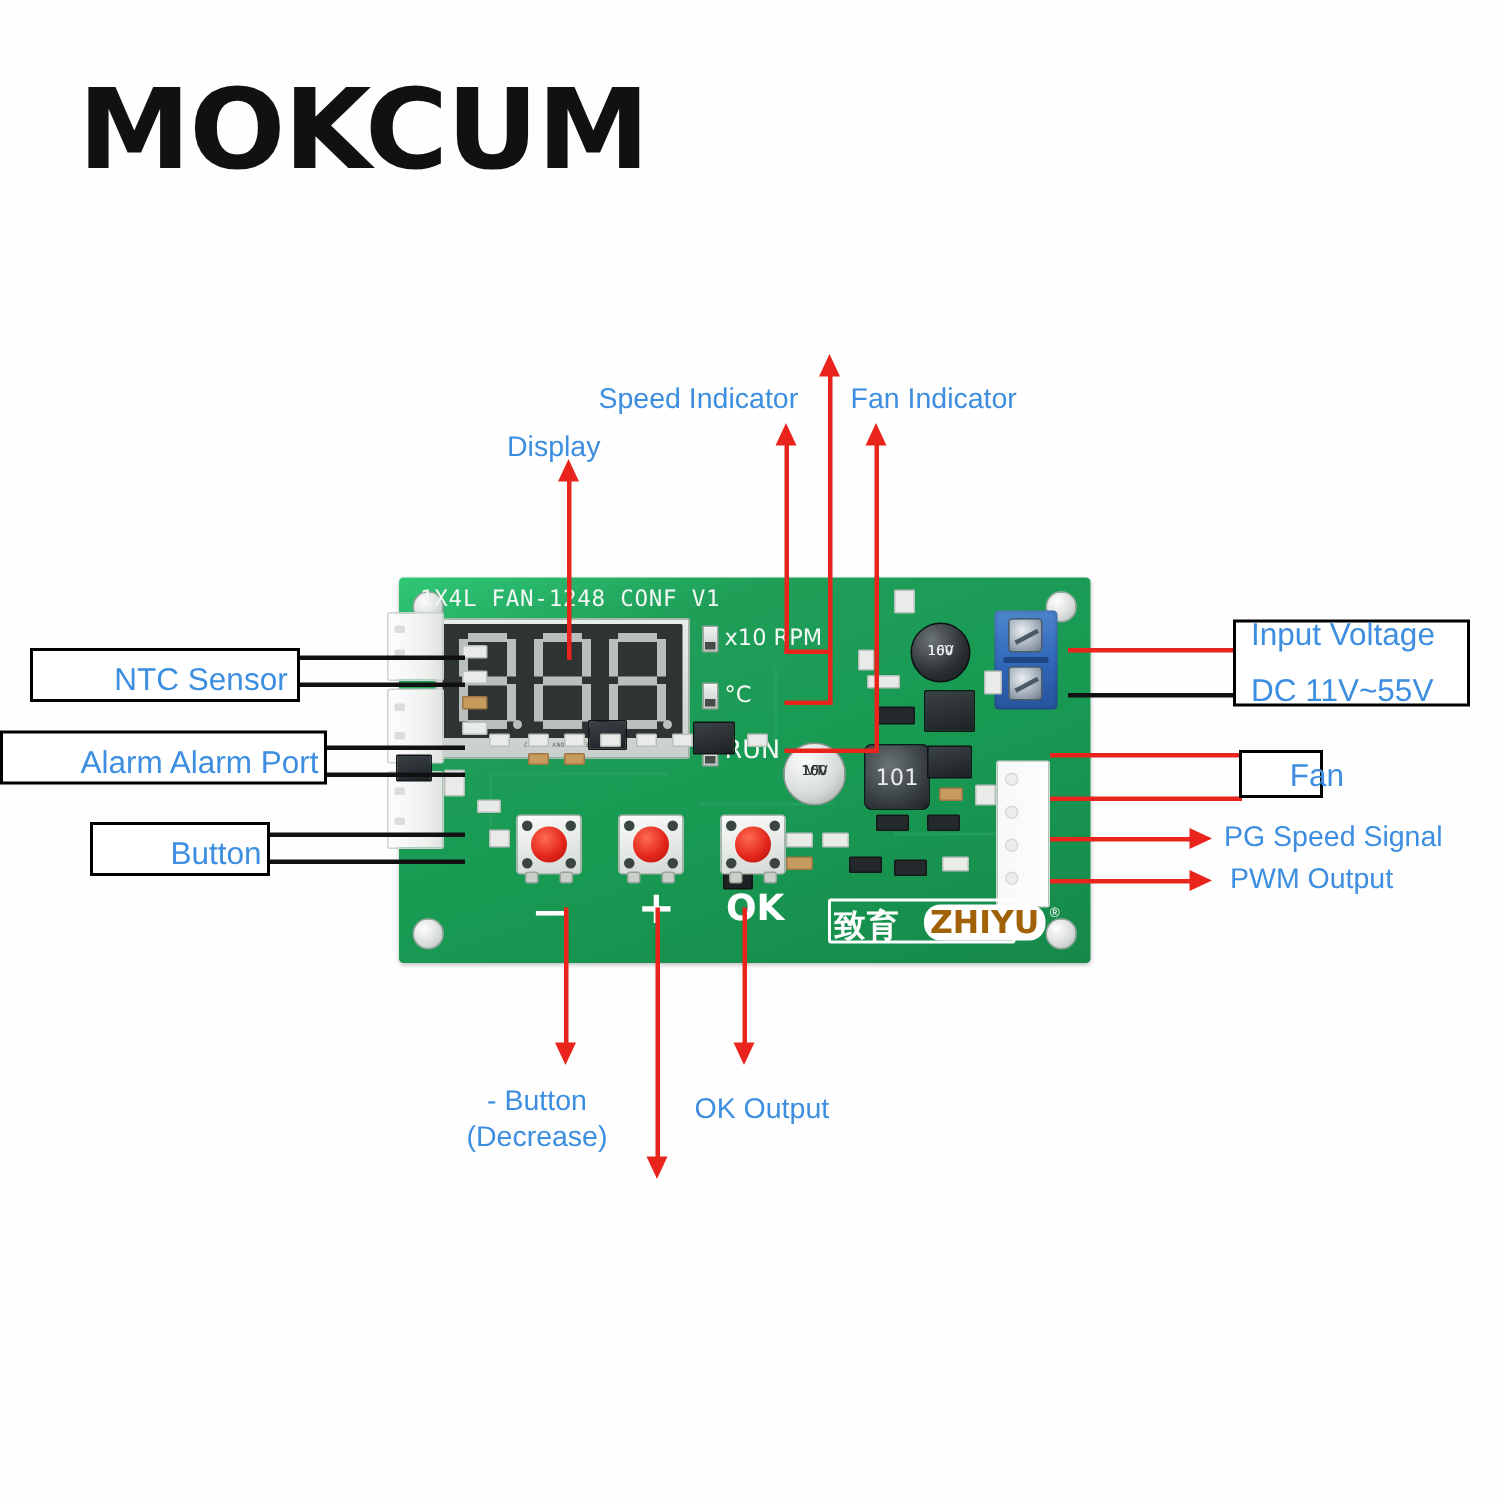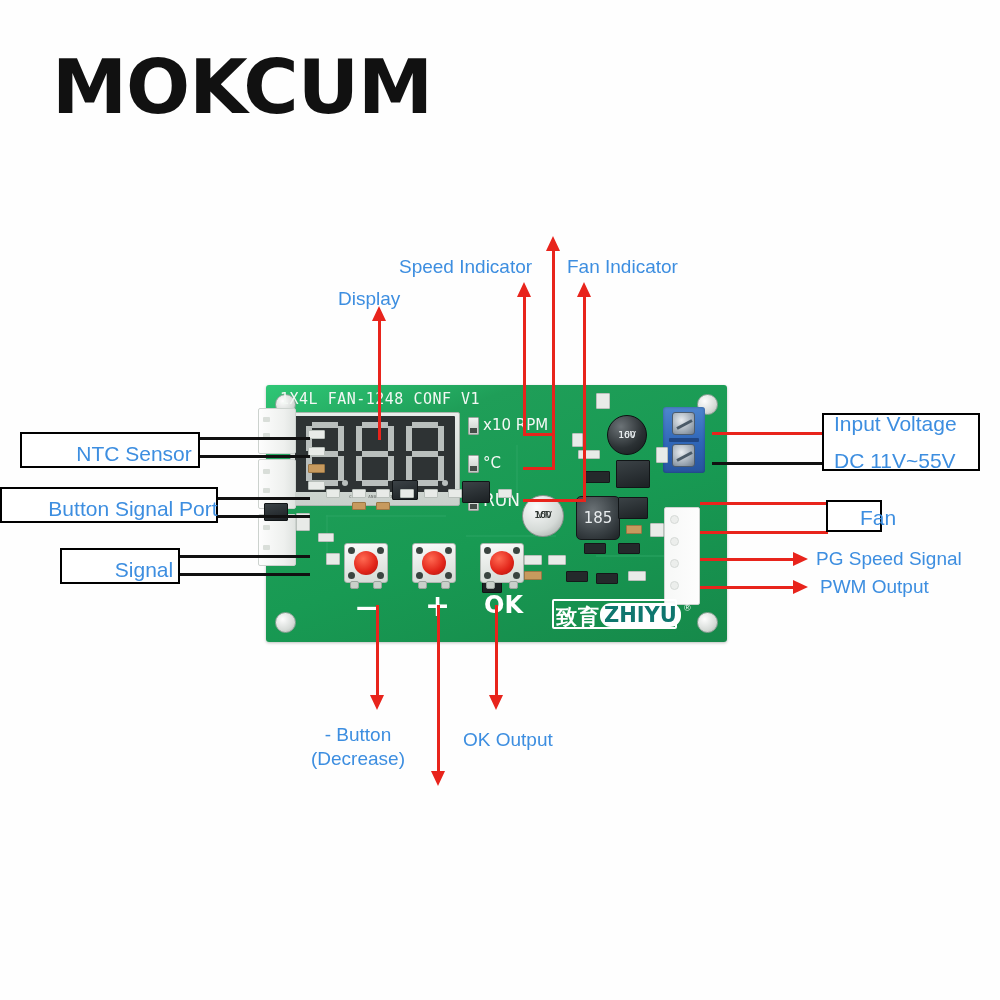--- a/index.html
+++ b/index.html
@@ -181,22 +181,22 @@
   
   .smd{position:absolute;background:#e8ebe8;border:1px solid #b9c0bb;box-sizing:border-box;border-radius:1px;}
   .smd.tan{background:#c79a5e;border-color:#9c7745;}
   .smd.dark{background:#24292b;border-color:#141819;}
   .smd.blk{background:#1d2224;border-color:#0f1314;}
 
   
   #zhiyu{position:absolute;left:290px;top:218px;display:flex;align-items:flex-start;}
   #zhiyu .cn{color:#fff;font-family:"DejaVu Sans",sans-serif;font-size:21px;font-weight:bold;letter-spacing:1px;}
   #zhiyu .en{
-    color:#0f766e;background:#fff;font-family:"DejaVu Sans",sans-serif;
-    font-size:21px;font-weight:bold;letter-spacing:0;padding:0 4px;margin-left:0;
+    color:#a16207;background:#fff;font-family:"DejaVu Sans",sans-serif;
+    font-size:21px;font-weight:bold;letter-spacing:0;padding:0 4px;margin-left:16px;
     border-radius:11px;
   }
   #zhiyu .reg{color:#fff;font-size:9px;margin-left:3px;align-self:flex-start;}
   #zhiyuBox{position:absolute;left:286px;top:214px;width:125px;height:30px;border:2px solid #fff;border-radius:2px;box-sizing:border-box;}
 
   
   .trace{position:absolute;background:#2aa463;opacity:.55;}
 </style>
 </head>
 <body>
@@ -292,21 +292,21 @@
     </div>
 
     <div class="ecap" style="left:341px;top:30px;width:40px;height:40px;">
       <span><span>100</span><br><span>16V</span></span>
     </div>
     <div class="ecap white" style="left:256px;top:110px;width:42px;height:42px;">
       <span><span>100</span><br><span>16V</span><br><span>VT</span></span>
     </div>
 
     <div id="inductor">
-      <span>185</span>
+      <span>101</span>
     </div>
 
     <div class="ic" style="left:350px;top:75px;width:34px;height:28px;"></div>
     <div class="ic" style="left:352px;top:112px;width:30px;height:22px;"></div>
     <div class="ic" style="left:196px;top:96px;width:28px;height:22px;"></div>
     <div class="ic" style="left:126px;top:95px;width:26px;height:20px;"></div>
     <div class="ic" style="left:-2px;top:118px;width:24px;height:18px;"></div>
 
     <div class="smd" style="left:42px;top:45px;width:17px;height:9px;"></div>
     <div class="smd" style="left:42px;top:62px;width:17px;height:9px;"></div>
@@ -400,27 +400,27 @@
   <div class="rline h" style="left:523px;top:499px;width:63px;"></div>
   <div class="arrow-up" style="left:577px;top:282px;"></div>
 
   <div class="boxlabel" style="left:20px;top:432px;width:180px;height:36px;">
     <span>NTC Sensor</span>
   </div>
   <div class="hline" style="left:200px;top:437px;width:110px;"></div>
   <div class="hline" style="left:200px;top:455px;width:110px;"></div>
 
   <div class="boxlabel" style="left:0px;top:487px;width:218px;height:36px;">
-    <span>Button Signal Port</span>
+    <span>Alarm Alarm Port</span>
   </div>
   <div class="hline" style="left:218px;top:497px;width:92px;"></div>
   <div class="hline" style="left:218px;top:515px;width:92px;"></div>
 
   <div class="boxlabel" style="left:60px;top:548px;width:120px;height:36px;">
-    <span>Signal</span>
+    <span>Button</span>
   </div>
   <div class="hline" style="left:180px;top:555px;width:130px;"></div>
   <div class="hline" style="left:180px;top:573px;width:130px;"></div>
 
   <div class="boxlabel two" style="left:822px;top:413px;width:158px;height:58px;gap:12px;">
     <span>Input Voltage</span>
     <span>DC 11V~55V</span>
   </div>
   <div class="rline h" style="left:712px;top:432px;width:112px;"></div>
   <div class="hline" style="left:712px;top:462px;width:112px;"></div>

